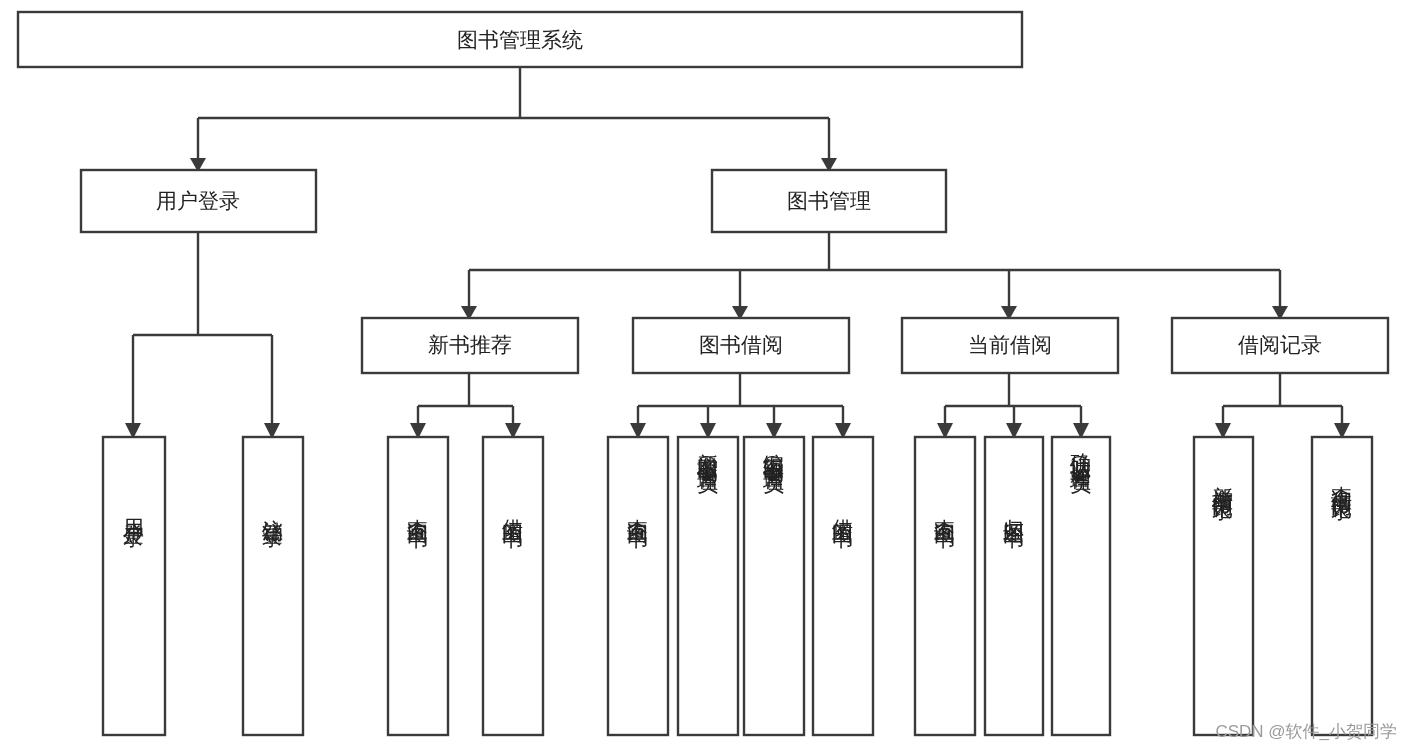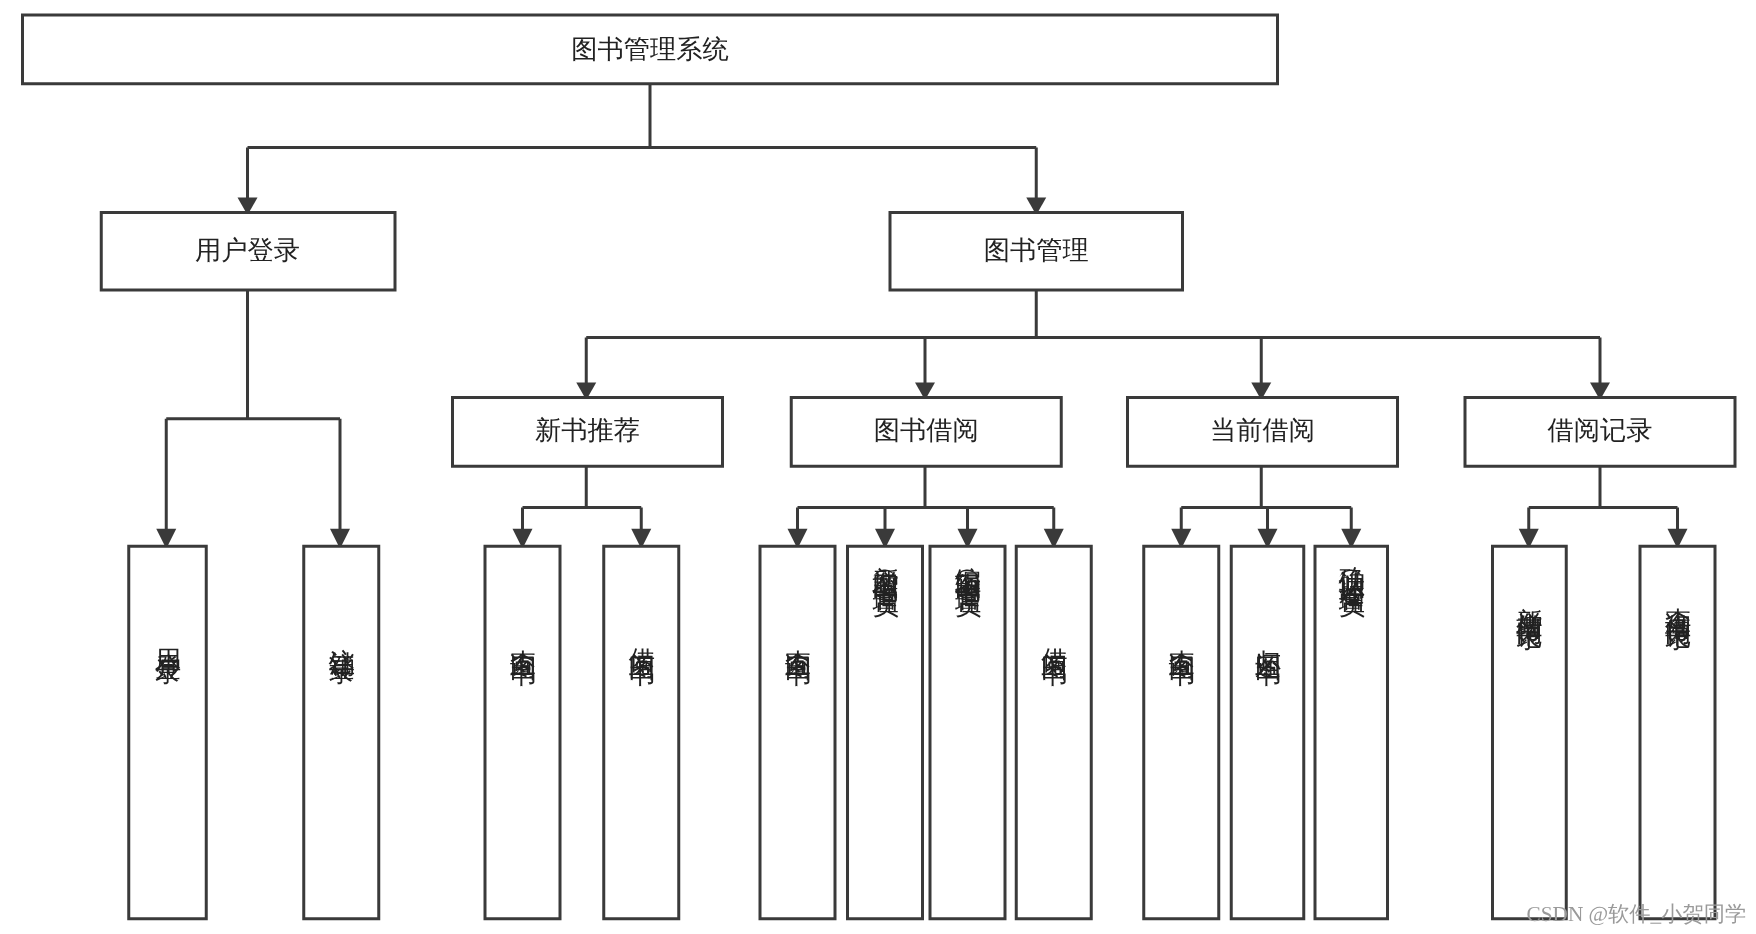--- a/index.html
+++ b/index.html
@@ -48,21 +48,21 @@
     font-size: 21px;
     fill: #222222;
     text-anchor: middle;
     writing-mode: vertical-rl;
     letter-spacing: 3px;
   }
   .watermark {
     position: absolute;
     right: 8px;
     bottom: 4px;
-    font-family: Liberation Serif, serif;
+    font-family: Liberation Sans, sans-serif;
     font-size: 17px;
     color: #9a9a9a;
     white-space: nowrap;
     user-select: none;
     margin-top: 39px;
   }
 </style>
 </head>
 <body>
 

